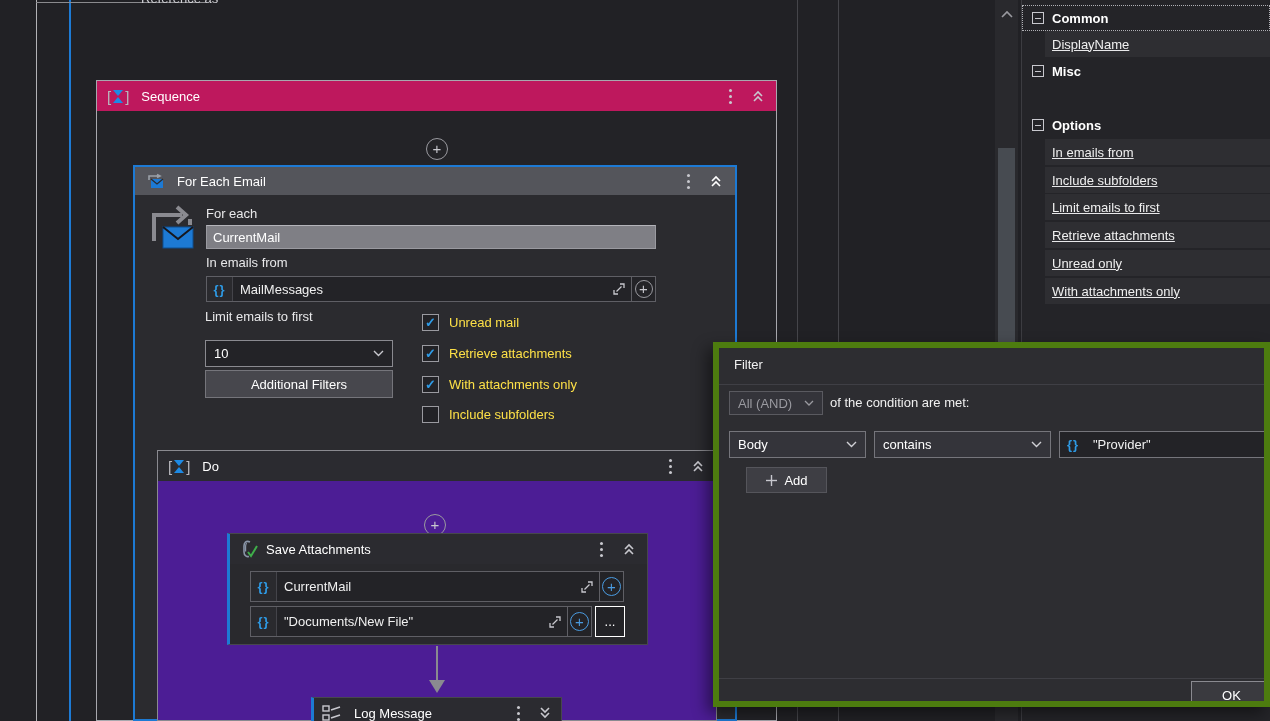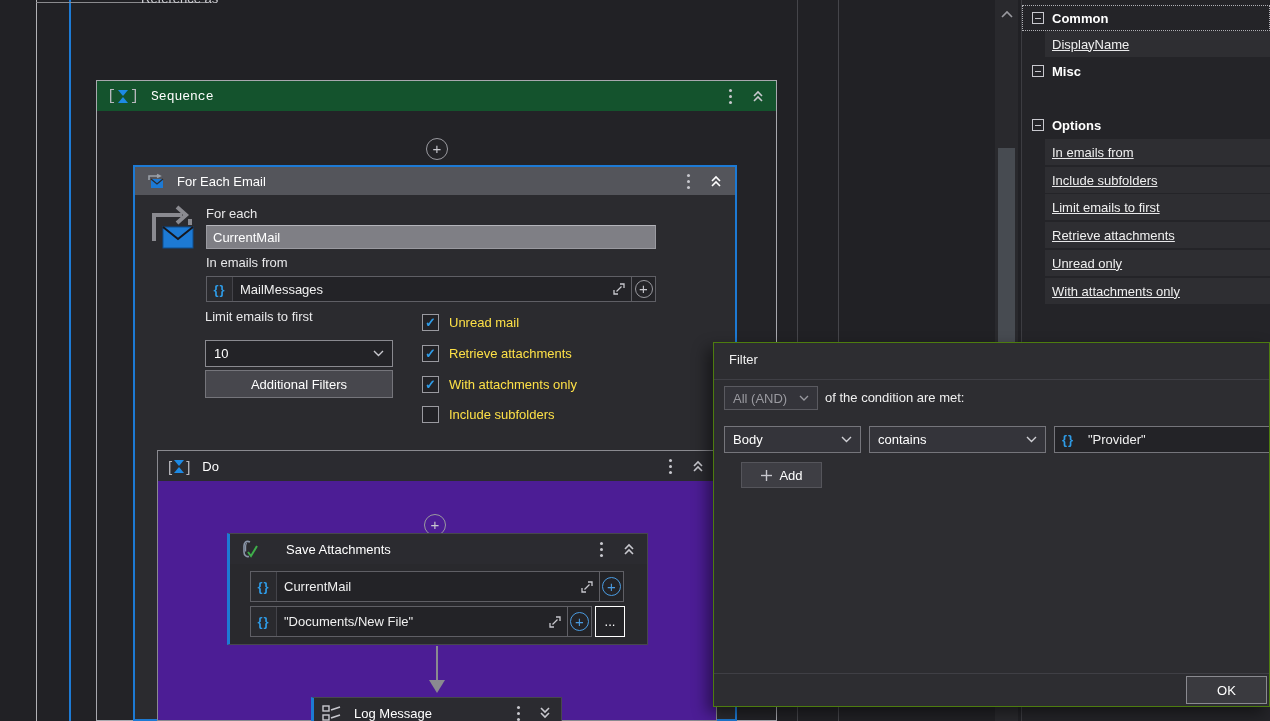--- a/index.html
+++ b/index.html
@@ -69,21 +69,21 @@
            background:#242428; border-left:1px solid #3c3c41; }
   .sec-hdr { position:absolute; left:0; right:0; height:26px; display:flex; align-items:center; }
   .sec-hdr .name { font-weight:bold; color:#fff; margin-left:8px; }
   .boxminus { width:12px; height:12px; border:1px solid #c8c8ce; margin-left:10px; position:relative; }
   .boxminus::after { content:""; position:absolute; left:2px; right:2px; top:5px; height:1px; background:#c8c8ce; }
   .prow { position:absolute; left:23px; right:0; height:26px; background:#2e2e32; display:flex; align-items:center;text-decoration:underline; }
   .prow .plabel { padding-left:7px; color:#f0f0f0; white-space:nowrap; }
 
   
   #dlg { position:absolute; left:713px; top:342px; width:557px; height:365px; background:#2d2d31;
-         border:1px solid #4d7c0f; overflow:hidden; z-index:50; box-shadow:-6px 6px 14px rgba(0,0,0,.45); }
+         border:6px solid #4d7c0f; overflow:hidden; z-index:50; box-shadow:-6px 6px 14px rgba(0,0,0,.45); }
   .combo { position:absolute; display:flex; align-items:center; background:#34343a;
            border:1px solid #75757b; color:#fff; padding:0 8px; }
   .combo .spring { flex:1; }
   .hsep { position:absolute; left:0; right:0; height:1px; background:#3f3f45; }
 
   svg { display:block; }
 </style>
 </head>
 <body>
 
@@ -91,21 +91,21 @@
 
   <div class="vline gray" style="left:36px;"></div>
   <div class="vline blue" style="left:69px;"></div>
   <div class="vline faint" style="left:797px;"></div>
   <div class="vline faint" style="left:838px;"></div>
 
   <div class="abs" style="left:36px; top:2px; width:170px; height:1px; background:#8a8a8e;"></div>
   <div class="abs" style="left:141px; top:-9px; color:#d0d0d5;">Reference as</div>
 
   <div class="container" style="left:96px; top:80px; width:681px; height:641px; background:#232327; border:1px solid #a8a8ae;">
-    <div class="hdr" style="height:30px; background:#14532d; padding:0 10px;font-family:Liberation Mono, monospace;">
+    <div class="hdr" style="height:30px; background:#be185d; padding:0 10px;">
       <span class="seqicon">
         <span class="seqarrows">
             <span class="tri-dn"></span>
             <span class="tri-up"></span>
           </span>
       </span>
       <span class="title" style="margin-left:12px;">Sequence</span>
       <span style="flex:1;"></span>
       <span class="icon-btn" style="margin-right:12px;">
           <span class="vdots"></span>
@@ -219,21 +219,21 @@
 
         <div class="plusc abs" style="left:266px; top:63px; width:22px; height:22px;"></div>
 
         <div class="container" style="left:69px; top:82px; width:421px; height:112px; background:#29292d; border:1px solid #47474d; border-left:3px solid #1d7ad4;">
           <div class="hdr" style="height:30px; background:#2b2b30; padding:0 10px;">
             <svg width="19" height="21" viewBox="0 0 19 21">
               <path d="M10 3 C6 1 4 4 4 7 L4 13 C4 17 7 18 9 17.5" fill="none" stroke="#8a96a8" stroke-width="1.6"></path>
               <path d="M7 4.5 C5.7 4.5 5.6 6 5.6 7.5 L5.6 12.5" fill="none" stroke="#8a96a8" stroke-width="1.2"></path>
               <polyline points="8,13 11,17 17,7" fill="none" stroke="#3fae4a" stroke-width="2"></polyline>
             </svg>
-            <span class="title" style="margin-left:27px;">Save Attachments</span>
+            <span class="title" style="margin-left:7px;">Save Attachments</span>
             <span style="flex:1;"></span>
             <span class="icon-btn" style="margin-right:12px;">
                 <span class="vdots"></span>
               </span>
             <span class="icon-btn">
               <svg width="12" height="14" viewBox="0 0 12 14">
                 <polyline points="2,7 6,3 10,7" fill="none" stroke="#c8c8ce" stroke-width="1.6"></polyline>
                 <polyline points="2,12 6,8 10,12" fill="none" stroke="#c8c8ce" stroke-width="1.6"></polyline>
               </svg>
             </span>

